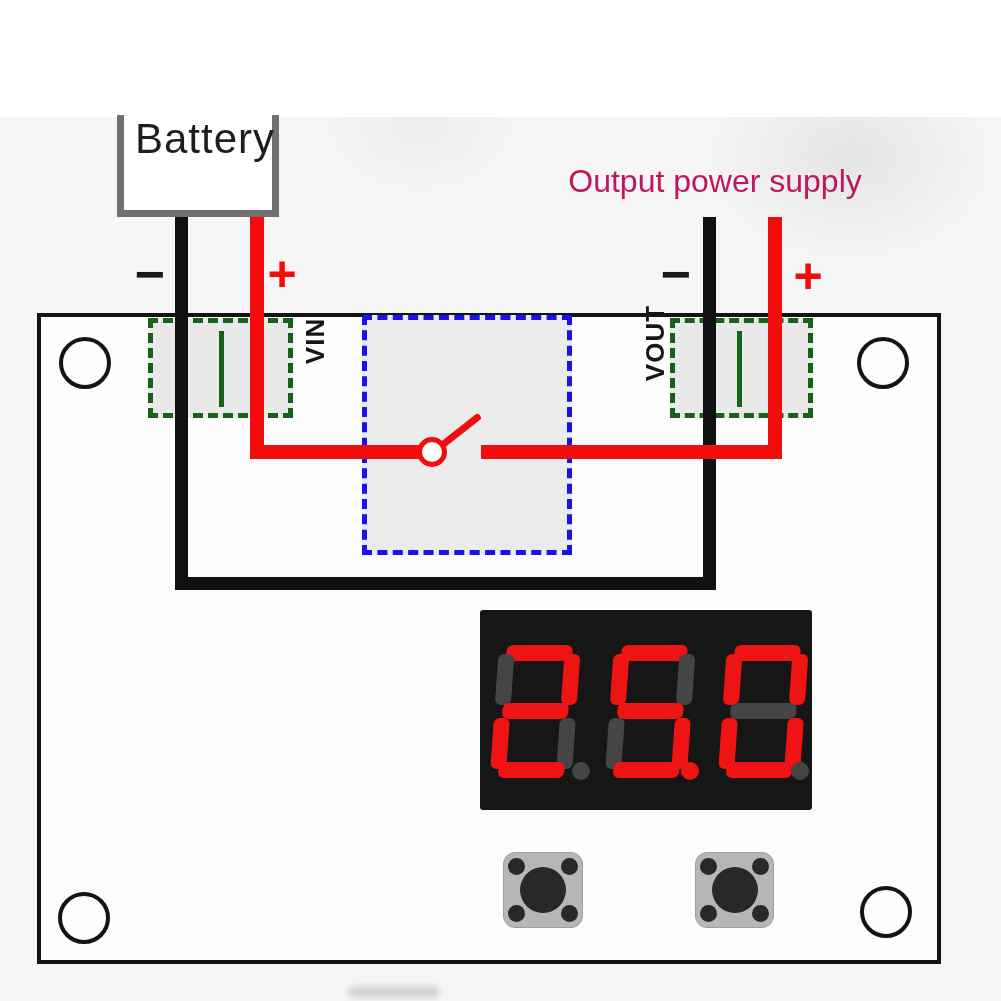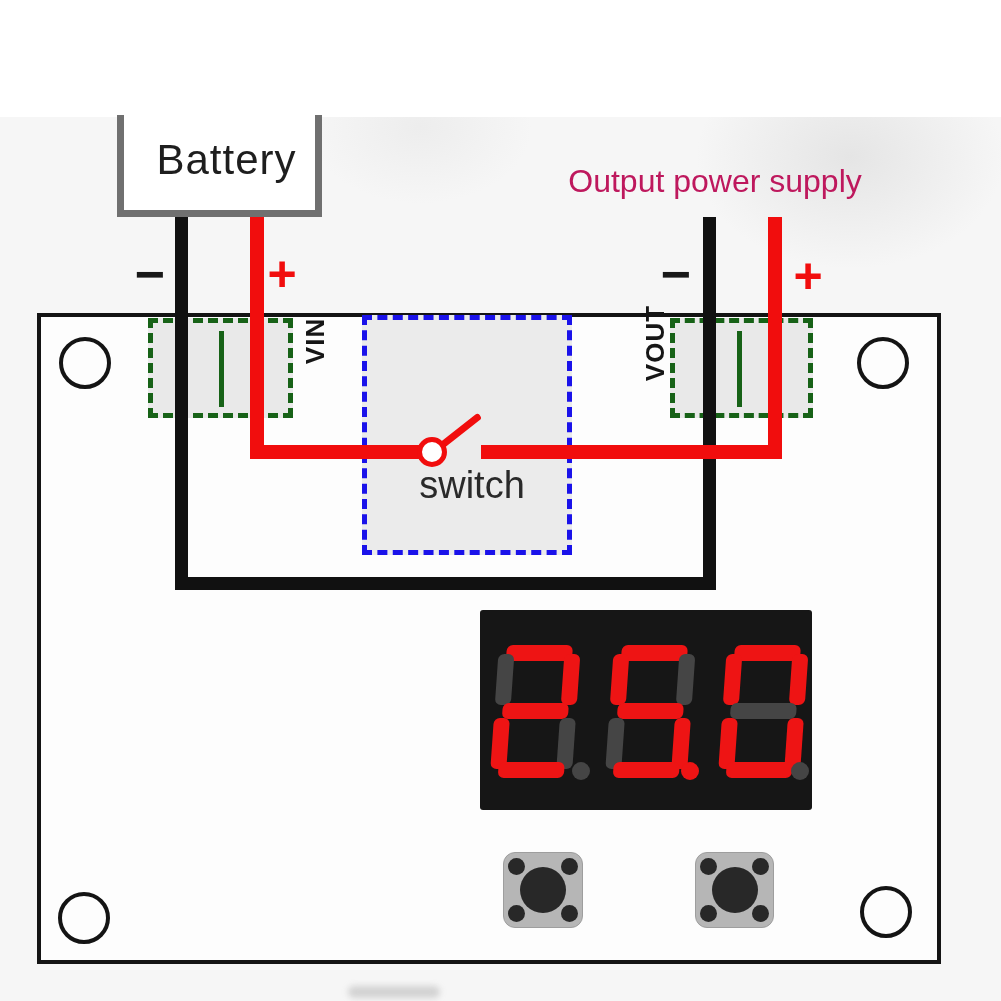--- a/index.html
+++ b/index.html
@@ -16,23 +16,23 @@
       radial-gradient(220px 160px at 850px 40px, rgba(185,185,185,.28), rgba(185,185,185,0) 70%),
       radial-gradient(160px 110px at 420px 10px, rgba(200,200,200,.20), rgba(200,200,200,0) 70%);
     z-index:0;
   }
   .bottom-smudge{
     left:348px;top:986px;width:92px;height:12px;border-radius:6px;
     background:rgba(130,130,130,.30);filter:blur(3px);z-index:6;
   }
   
   .battery-box{
-    left:117px;top:115px;width:205px;height:102px;background:#ffffff;
+    left:117px;top:115px;width:162px;height:102px;background:#ffffff;
     border-left:7px solid #707070;border-right:7px solid #707070;border-bottom:7px solid #707070;
-    box-sizing:border-box;z-index:2;display:flex;align-items:center;justify-content:center;padding-left:14px;
+    box-sizing:border-box;z-index:2;display:flex;align-items:flex-start;justify-content:center;padding-left:14px;
   }
   .battery-box span{font-size:42px;color:#1e1e1e;letter-spacing:1px;padding-bottom:6px;}
   .output-label{
     left:500px;top:163px;width:430px;text-align:center;font-size:32px;color:#be185d;z-index:2;
   }
   
   .sign{z-index:5;font-weight:700;transform:translate(-50%,-50%);line-height:1;}
   .sign.minus{font-size:52px;color:#181818;}
   .sign.plus{font-size:50px;color:var(--wire-red);}
   .s-bat-minus{left:150px;top:274px;}
@@ -160,21 +160,20 @@
   <div class="abs wire black w-out-neg"></div>
   <div class="abs wire red w-bat-pos"></div>
   <div class="abs wire red w-sw-left"></div>
   <div class="abs wire red w-sw-right"></div>
   <div class="abs wire red w-out-pos"></div>
 
   <div class="abs switch-lever"></div>
   <div class="abs switch-contact"></div>
 
   <div class="abs switch-label">
-    <div>switch</div>
   </div>
 
   <div class="abs display" aria-label="25.0" style="background: rgb(22, 22, 22);">
     <svg viewBox="0 0 332 200" xmlns="http://www.w3.org/2000/svg">
       <g transform="translate(19,35) skewX(-4)">
         <rect x="8" y="0" width="66" height="16" rx="6" fill="#ee1414"></rect>
         <rect x="0" y="9" width="16" height="51" rx="6" fill="#454545"></rect>
         <rect x="66" y="9" width="16" height="51" rx="6" fill="#ee1414"></rect>
         <rect x="8" y="58" width="66" height="16" rx="6" fill="#ee1414"></rect>
         <rect x="0" y="73" width="16" height="51" rx="6" fill="#ee1414"></rect>

